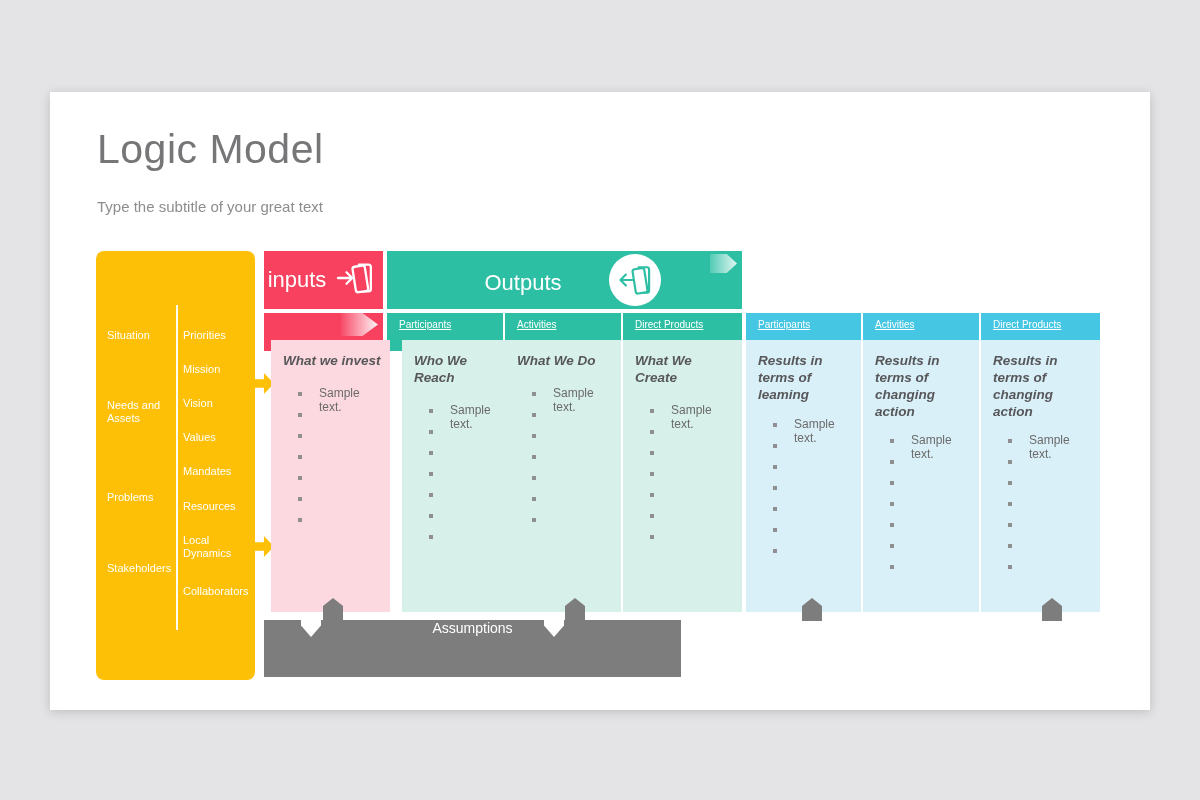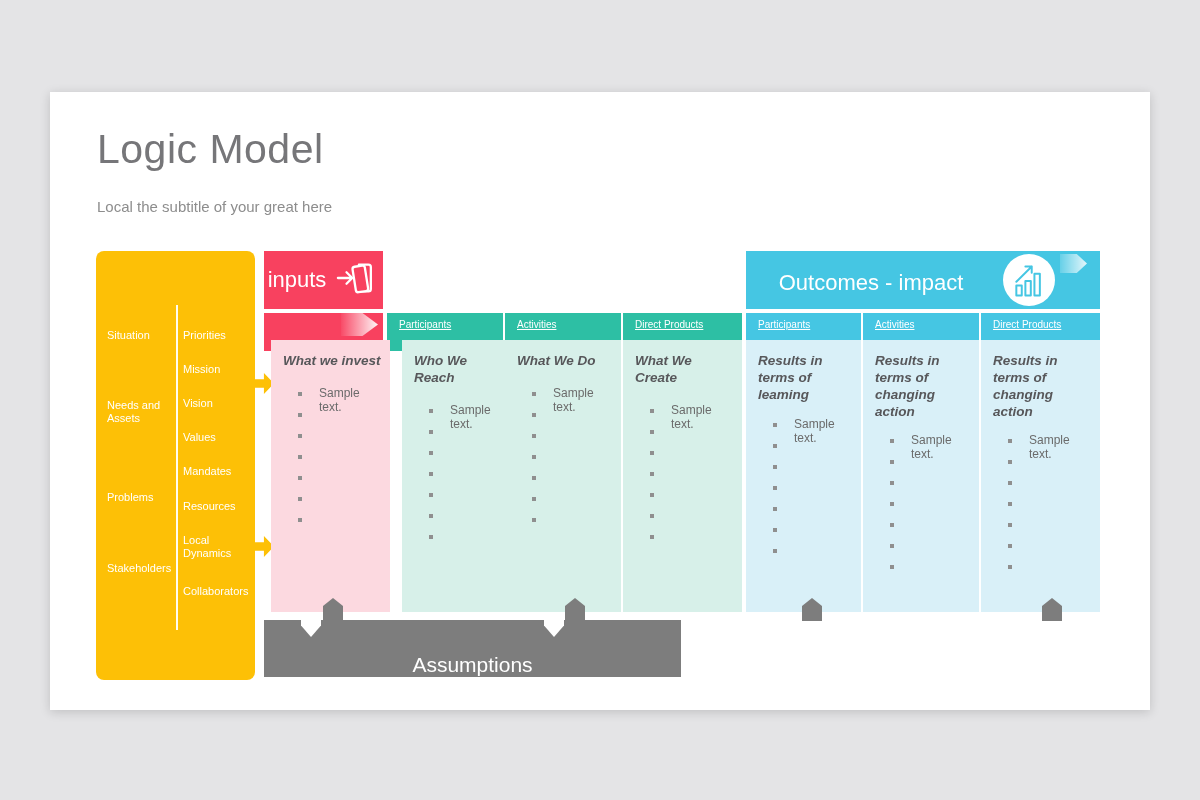--- a/index.html
+++ b/index.html
@@ -106,43 +106,43 @@
     font-size:12px; color:#6b6b6b;
   }
   .col li::before {
     content:""; position:absolute; left:15px; top:6px;
     width:4px; height:4px; background:#8f8f8f;
   }
 
   
   .gray-bar {
     position:absolute; top:528px; height:57px; background:#7d7d7d;
-    display:flex; align-items:flex-end; justify-content:center;
-    color:#fff; font-size:21px;
+    display:flex; align-items:flex-start; justify-content:center;
+    color:#fff; font-size:14px;
   }
   .bar-assumptions { left:214px; width:417px; }
   .bar-external    { left:635px; width:415px; border-radius:0 0 16px 0; }
 
   .flow-up {
     position:absolute; top:506px; width:20px; height:23px; background:#7d7d7d;
     clip-path:polygon(50% 0, 100% 35%, 100% 100%, 0 100%, 0 35%);
   }
   .flow-down {
     position:absolute; top:528px; width:20px; height:17px; background:#ffffff;
     clip-path:polygon(0 0, 100% 0, 100% 32%, 50% 100%, 0 32%);
   }
 </style>
 </head>
 <body>
 
 <div class="stage">
   <div class="slide">
 
     <div class="title">Logic Model</div>
-    <div class="subtitle">Local the subtitle of your great here</div>
+    <div class="subtitle">Type the subtitle of your great text</div>
 
     <div class="yellow-panel">
       <div class="yellow-divider"></div>
       <div class="ypanel-item ypanel-left" style="top:78px">Situation</div>
       <div class="ypanel-item ypanel-left" style="top:148px">Needs and Assets</div>
       <div class="ypanel-item ypanel-left" style="top:240px">Problems</div>
       <div class="ypanel-item ypanel-left" style="top:311px">Stakeholders</div>
       <div class="ypanel-item ypanel-right" style="top:78px">Priorities</div>
       <div class="ypanel-item ypanel-right" style="top:112px">Mission</div>
       <div class="ypanel-item ypanel-right" style="top:146px">Vision</div>
@@ -161,35 +161,34 @@
         <svg width="44" height="42" viewBox="0 0 46 44">
           <g fill="none" stroke="#ffffff" stroke-width="2.4" stroke-linecap="round" stroke-linejoin="round">
             <path d="M3 22 h13 M12 16 l6 6 -6 6"></path>
             <path d="M25 8 h10 a2.5 2.5 0 0 1 2.5 2.5 v23 a2.5 2.5 0 0 1 -2.5 2.5 h-10"></path>
             <rect x="20" y="9.5" width="13" height="27" rx="2.5" fill="#f8415f" transform="rotate(-9 26 23)"></rect>
           </g>
         </svg>
       </span>
     </div>
 
-
-    <div class="sec-header hdr-outcomes">
-      <span class="hdr-title hdr-title-abs">Outcomes - impact</span>
+    <div class="sec-header hdr-outputs">
+      <span class="hdr-title hdr-title-abs">Outputs</span>
       <span class="icon-circle">
-        <svg width="38" height="40" viewBox="0 0 42 44">
-          <g fill="none" stroke="#45c6e3" stroke-width="2.2" stroke-linecap="round" stroke-linejoin="round">
-            <rect x="7" y="28" width="6" height="11"></rect>
-            <rect x="17" y="23" width="6" height="16"></rect>
-            <rect x="27" y="15" width="6" height="24"></rect>
-            <path d="M7 24 L24 7 M17 7 h7 v7"></path>
+        <svg width="40" height="42" viewBox="0 0 44 44">
+          <g fill="none" stroke="#2dbfa4" stroke-width="2.4" stroke-linecap="round" stroke-linejoin="round">
+            <path d="M21 22 h-14 M12 16 l-6 6 6 6"></path>
+            <path d="M26 8 h9 a2.5 2.5 0 0 1 2.5 2.5 v23 a2.5 2.5 0 0 1 -2.5 2.5 h-9"></path>
+            <rect x="21" y="9.5" width="13" height="27" rx="2.5" fill="#ffffff" transform="rotate(-9 27 23)"></rect>
           </g>
         </svg>
       </span>
       <span class="hdr-chevron"></span>
     </div>
+
 
     <div class="subhdr sub-pink">
       <span class="sub-pink-arrow"></span>
     </div>
     <div class="subhdr sub-green sx0">Participants</div>
     <div class="subhdr sub-green sx1">Activities</div>
     <div class="subhdr sub-green sx2">Direct Products</div>
     <div class="subhdr sub-cyan  sx3">Participants</div>
     <div class="subhdr sub-cyan  sx4">Activities</div>
     <div class="subhdr sub-cyan  sx5">Direct Products</div>

